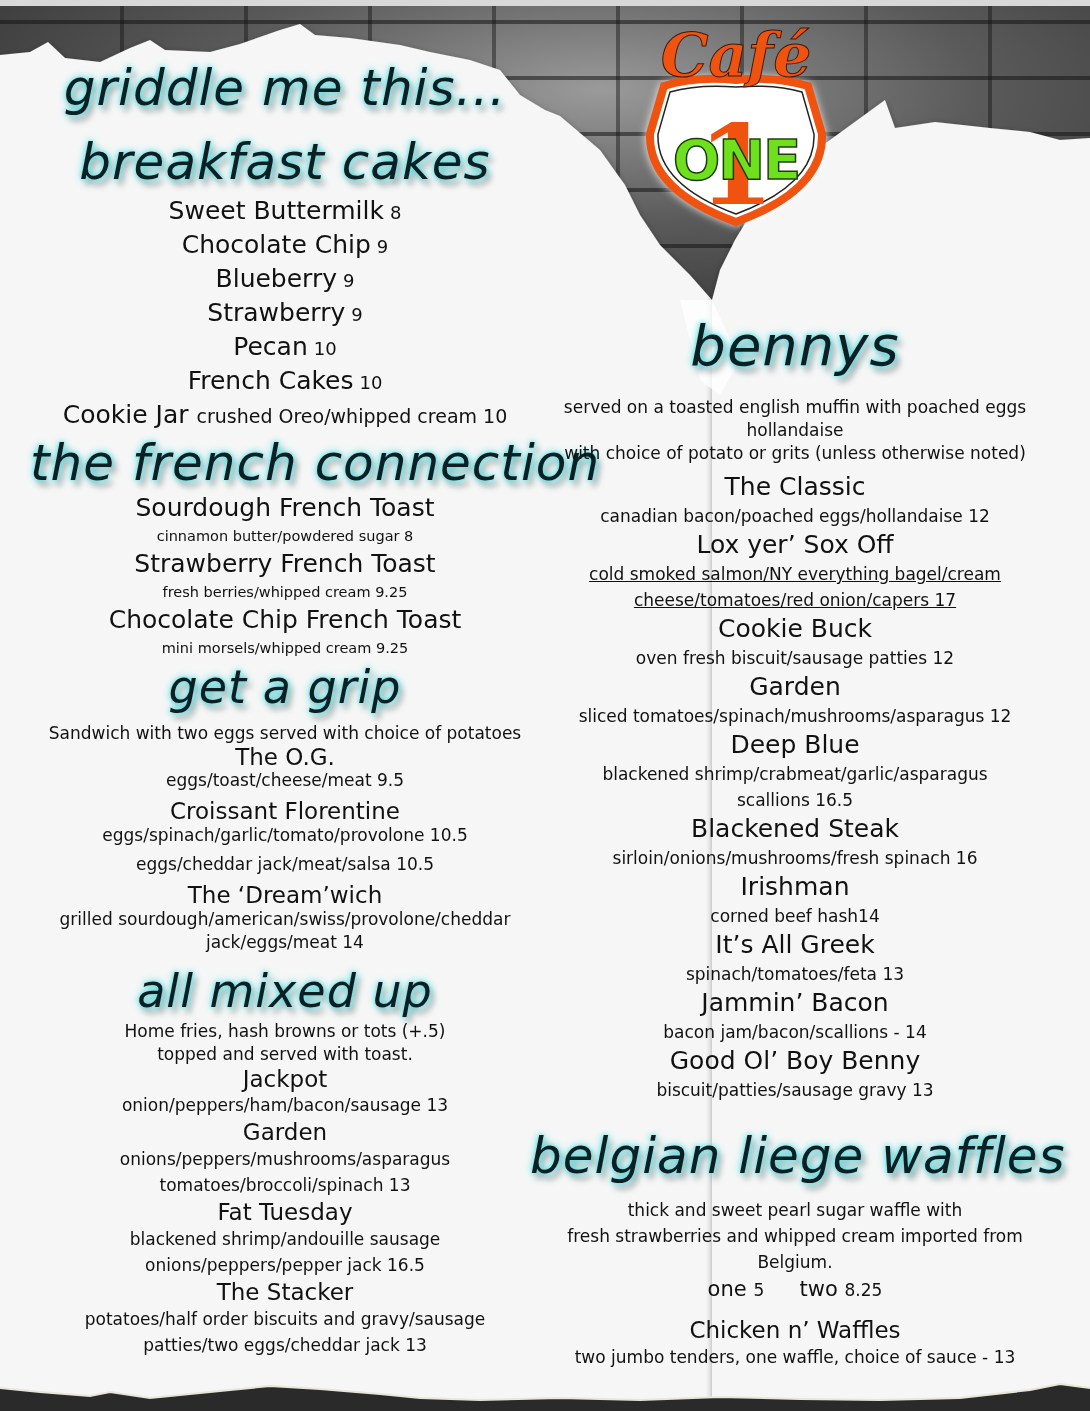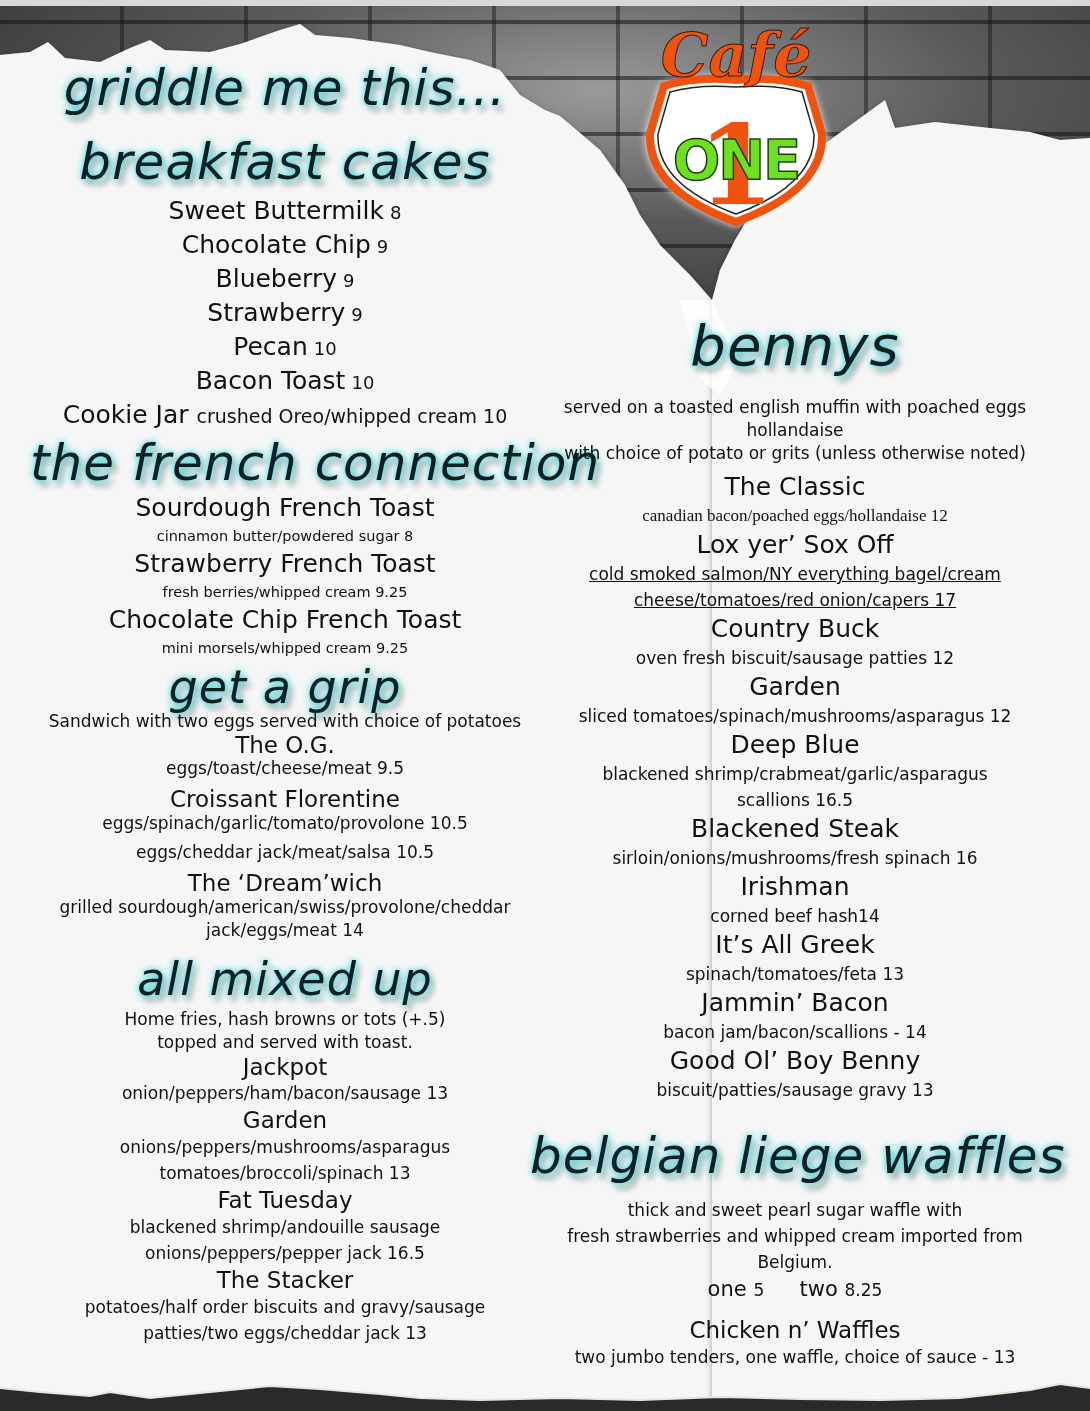--- a/index.html
+++ b/index.html
@@ -84,35 +84,35 @@
 <div class="col left-col">
   <div class="script h-xl" style="margin-bottom:24px;">griddle me this...</div>
 
   <div class="script h-xl" style="margin-bottom:8px;">breakfast cakes</div>
   <div>
     <div class="item-name"><span>Sweet Buttermilk</span><span class="price">8</span></div>
     <div class="item-name"><span>Chocolate Chip</span><span class="price">9</span></div>
     <div class="item-name"><span>Blueberry</span><span class="price">9</span></div>
     <div class="item-name"><span>Strawberry</span><span class="price">9</span></div>
     <div class="item-name"><span>Pecan</span><span class="price">10</span></div>
-    <div class="item-name"><span>Bacon Toast</span><span class="price">10</span></div>
+    <div class="item-name"><span>French Cakes</span><span class="price">10</span></div>
     <div class="item-name" style="white-space:nowrap;"><span>Cookie Jar</span> <span class="inline-desc">crushed Oreo/whipped cream 10</span></div>
   </div>
 
   <div class="script h-xl" style="margin:6px -10px 4px;white-space:nowrap;">the french connection</div>
   <div>
     <div class="item-name">Sourdough French Toast</div>
     <div class="desc-sm" style="line-height:24px;">cinnamon butter/powdered sugar 8</div>
     <div class="item-name">Strawberry French Toast</div>
     <div class="desc-sm" style="line-height:24px;">fresh berries/whipped cream 9.25</div>
     <div class="item-name">Chocolate Chip French Toast</div>
     <div class="desc-sm" style="line-height:24px;">mini morsels/whipped cream 9.25</div>
   </div>
 
-  <div class="script h-lg" style="margin:4px 0 0;">get a grip</div>
+  <div class="script h-lg" style="margin:4px 0 12px;">get a grip</div>
   <div class="note">Sandwich with two eggs served with choice of potatoes</div>
   <div>
     <div class="name-md" style="line-height:24px;">The O.G.</div>
     <div class="note" style="margin-bottom:6px;">eggs/toast/cheese/meat 9.5</div>
     <div class="name-md" style="line-height:26px;">Croissant Florentine</div>
     <div class="note" style="margin-bottom:6px;">eggs/spinach/garlic/tomato/provolone 10.5</div>
     <div class="note" style="margin-bottom:6px;">eggs/cheddar jack/meat/salsa 10.5</div>
     <div class="name-md" style="line-height:26px;">The ‘Dream’wich</div>
     <div class="note" style="padding:0 8px;">grilled sourdough/american/swiss/provolone/cheddar jack/eggs/meat 14</div>
   </div>
@@ -131,24 +131,24 @@
     <div class="note" style="line-height:26px;padding:0 36px;">potatoes/half order biscuits and gravy/sausage patties/two eggs/cheddar jack 13</div>
   </div>
 </div>
 
 <div class="col right-col">
   <div class="script" style="font-size:56px;margin-bottom:22px;">bennys</div>
   <div class="note">served on a toasted english muffin with poached eggs hollandaise</div>
   <div class="note" style="margin-bottom:6px;">with choice of potato or grits (unless otherwise noted)</div>
   <div>
     <div class="item-name">The Classic</div>
-    <div class="note" style="line-height:26px;font-family:Liberation Serif, serif;">canadian bacon/poached eggs/hollandaise 12</div>
+    <div class="note" style="line-height:26px;">canadian bacon/poached eggs/hollandaise 12</div>
     <div class="item-name">Lox yer’ Sox Off</div>
     <div class="note" style="line-height:26px;padding:0 50px;text-decoration:underline;">cold smoked salmon/NY everything bagel/cream cheese/tomatoes/red onion/capers 17</div>
-    <div class="item-name">Country Buck</div>
+    <div class="item-name">Cookie Buck</div>
     <div class="note" style="line-height:26px;">oven fresh biscuit/sausage patties 12</div>
     <div class="item-name">Garden</div>
     <div class="note" style="line-height:26px;">sliced tomatoes/spinach/mushrooms/asparagus 12</div>
     <div class="item-name">Deep Blue</div>
     <div class="note" style="line-height:26px;padding:0 60px;">blackened shrimp/crabmeat/garlic/asparagus scallions 16.5</div>
     <div class="item-name">Blackened Steak</div>
     <div class="note" style="line-height:26px;">sirloin/onions/mushrooms/fresh spinach 16</div>
     <div class="item-name">Irishman</div>
     <div class="note" style="line-height:26px;">corned beef hash14</div>
     <div class="item-name">It’s All Greek</div>

